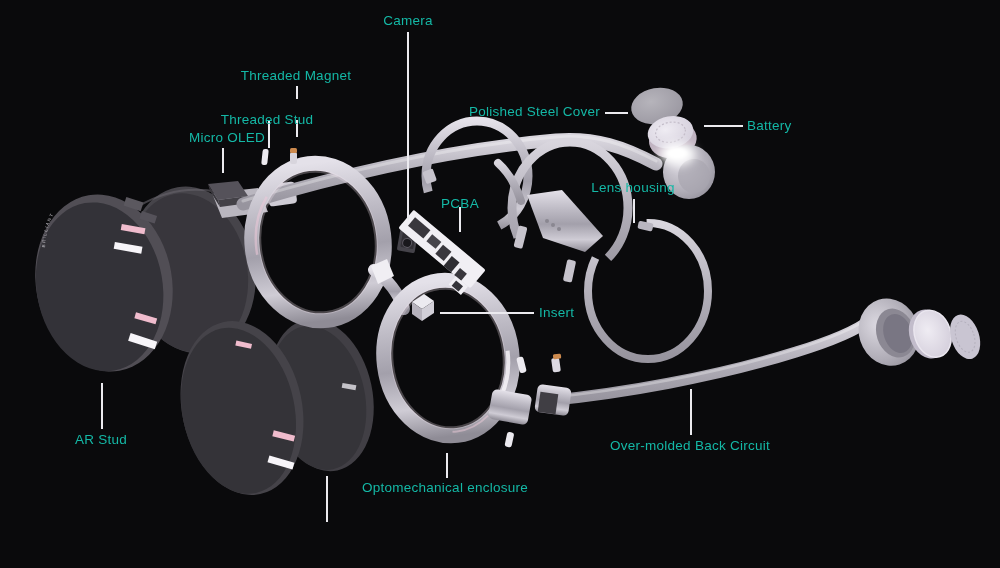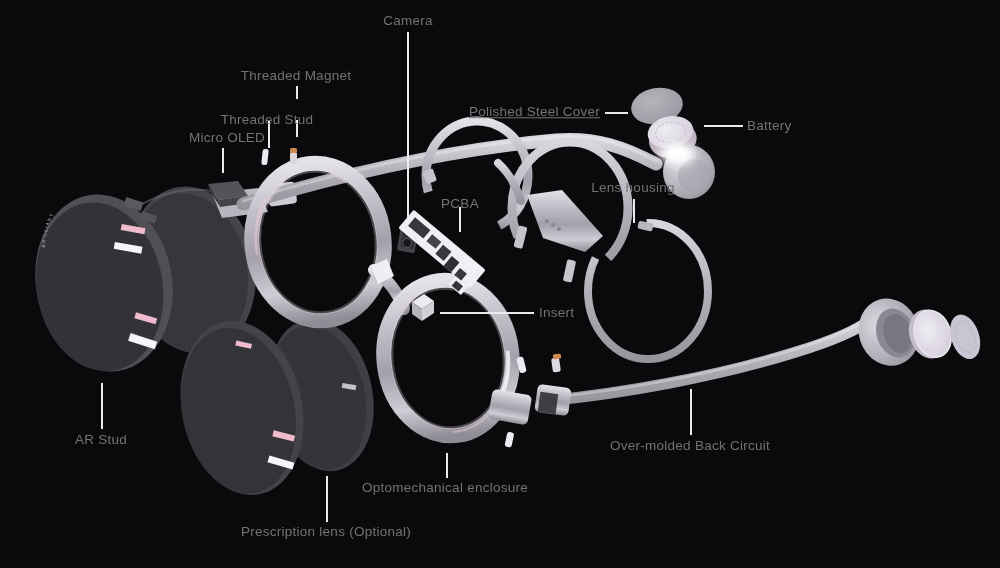--- a/index.html
+++ b/index.html
@@ -3,26 +3,26 @@
 <meta charset="utf-8">
 <style>
   html,body{margin:0;padding:0;background:#000;}
   .stage{
     position:relative;width:1000px;height:568px;overflow:hidden;
     background:#0a0a0c;
     font-family:"Liberation Sans",sans-serif;
   }
   .stage svg{position:absolute;left:0;top:0;}
   .label{
-    position:absolute;color:#737373;font-size:13.5px;font-weight:500;
+    position:absolute;color:#14b8a6;font-size:13.5px;font-weight:500;
     letter-spacing:.25px;white-space:nowrap;line-height:1;z-index:5;
   }
   .c{transform:translate(-50%,-50%);}
   .l{transform:translateY(-50%);}
-  .r{transform:translate(-100%,-50%);text-decoration:underline;}
+  .r{transform:translate(-100%,-50%);}
   .leader{position:absolute;background:#ebeaef;z-index:4;}
   .v{width:1.5px;}
   .h{height:1.5px;}
 </style>
 </head>
 <body>
 
 <div class="stage">
 
   <svg width="1000" height="568" viewBox="0 0 1000 568">
@@ -223,21 +223,20 @@
 
   <div class="label c" style="left:633px;top:188px">Lens housing</div>
   <div class="leader v" style="left:633px;top:199px;height:24px"></div>
 
   <div class="label l" style="left:539px;top:313px">Insert</div>
   <div class="leader h" style="left:440px;top:312px;width:94px"></div>
 
   <div class="label c" style="left:101px;top:440px">AR Stud</div>
   <div class="leader v" style="left:101px;top:383px;height:46px"></div>
 
-  <div class="label c" style="left:326px;top:532px">Prescription lens (Optional)</div>
   <div class="leader v" style="left:326px;top:476px;height:46px"></div>
 
   <div class="label c" style="left:445px;top:488px">Optomechanical enclosure</div>
   <div class="leader v" style="left:446px;top:453px;height:25px"></div>
 
   <div class="label c" style="left:690px;top:446px">Over-molded Back Circuit</div>
   <div class="leader v" style="left:690px;top:389px;height:46px"></div>
 
 </div>
 

